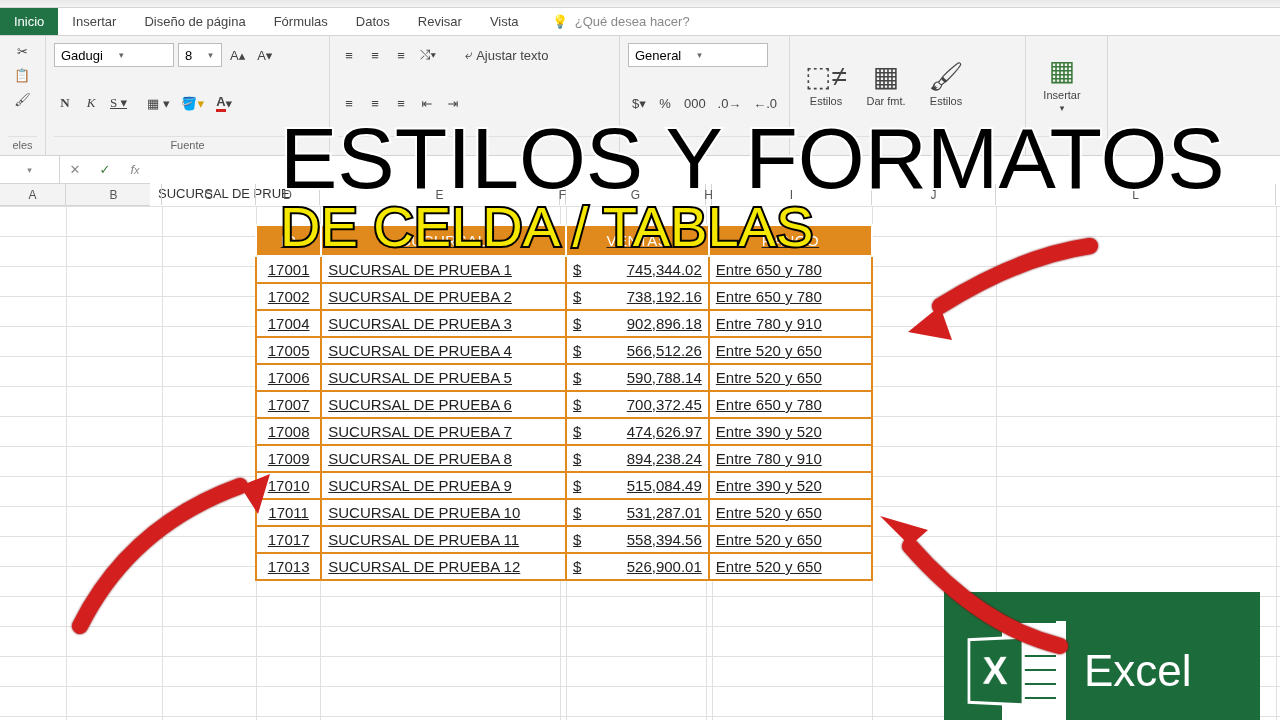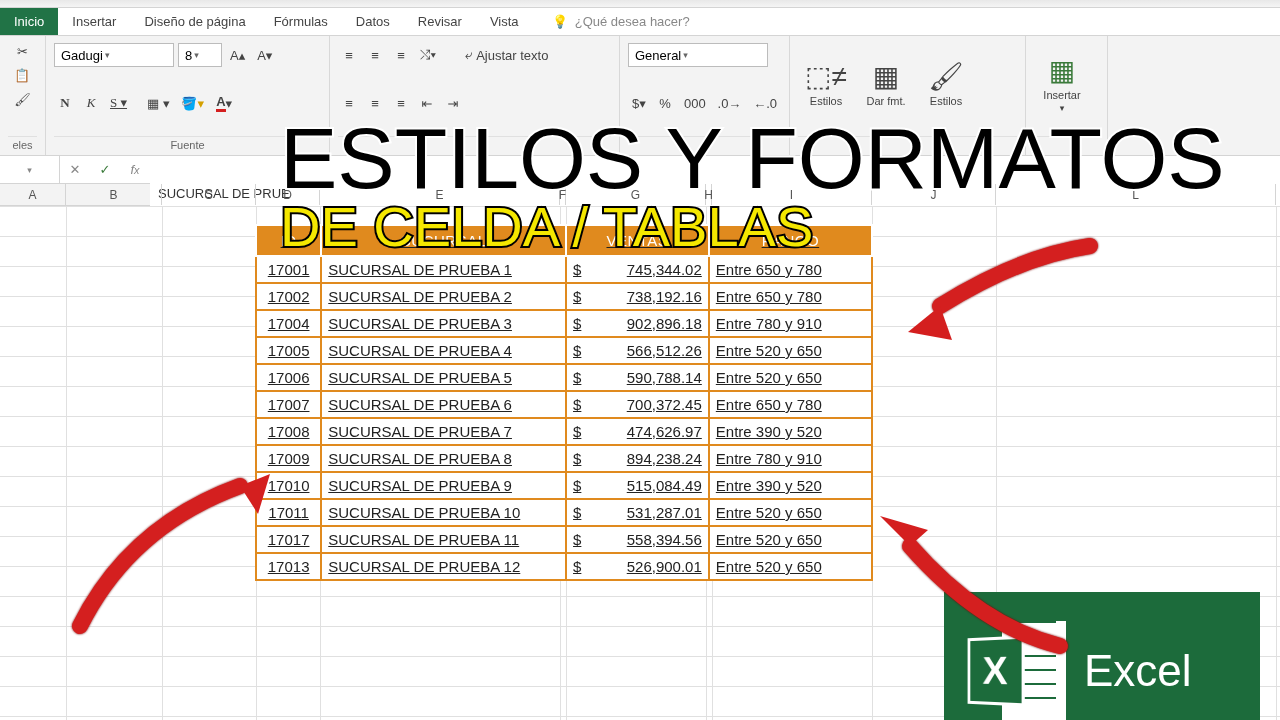--- a/index.html
+++ b/index.html
@@ -44,21 +44,21 @@
     display: inline-flex; align-items: center; justify-content: center;
     min-width: 22px; height: 22px; padding: 0 3px;
     border: 1px solid transparent; border-radius: 2px;
     font-size: 13px; color: #444; cursor: pointer;
     background: transparent;
   }
 
   .combo {
     display: inline-flex; align-items: center; height: 24px;
     border: 1px solid #bcbcbc; background: #fff; font-size: 13px;
-    padding: 0 4px 0 6px; gap: 2px;
+    padding: 0 4px 0 6px; gap: 16px;
   }
   .combo .caret { font-size: 9px; color: #666; }
 
   .bold { font-weight: 800; font-family: "Times New Roman", serif; }
   .italic { font-style: italic; font-family: "Times New Roman", serif; }
   .underline { text-decoration: underline; font-family: "Times New Roman", serif; }
 
   .btn-big {
     display: flex; flex-direction: column; align-items: center; justify-content: center;
     width: 56px; height: 86px; gap: 2px; cursor: pointer;

